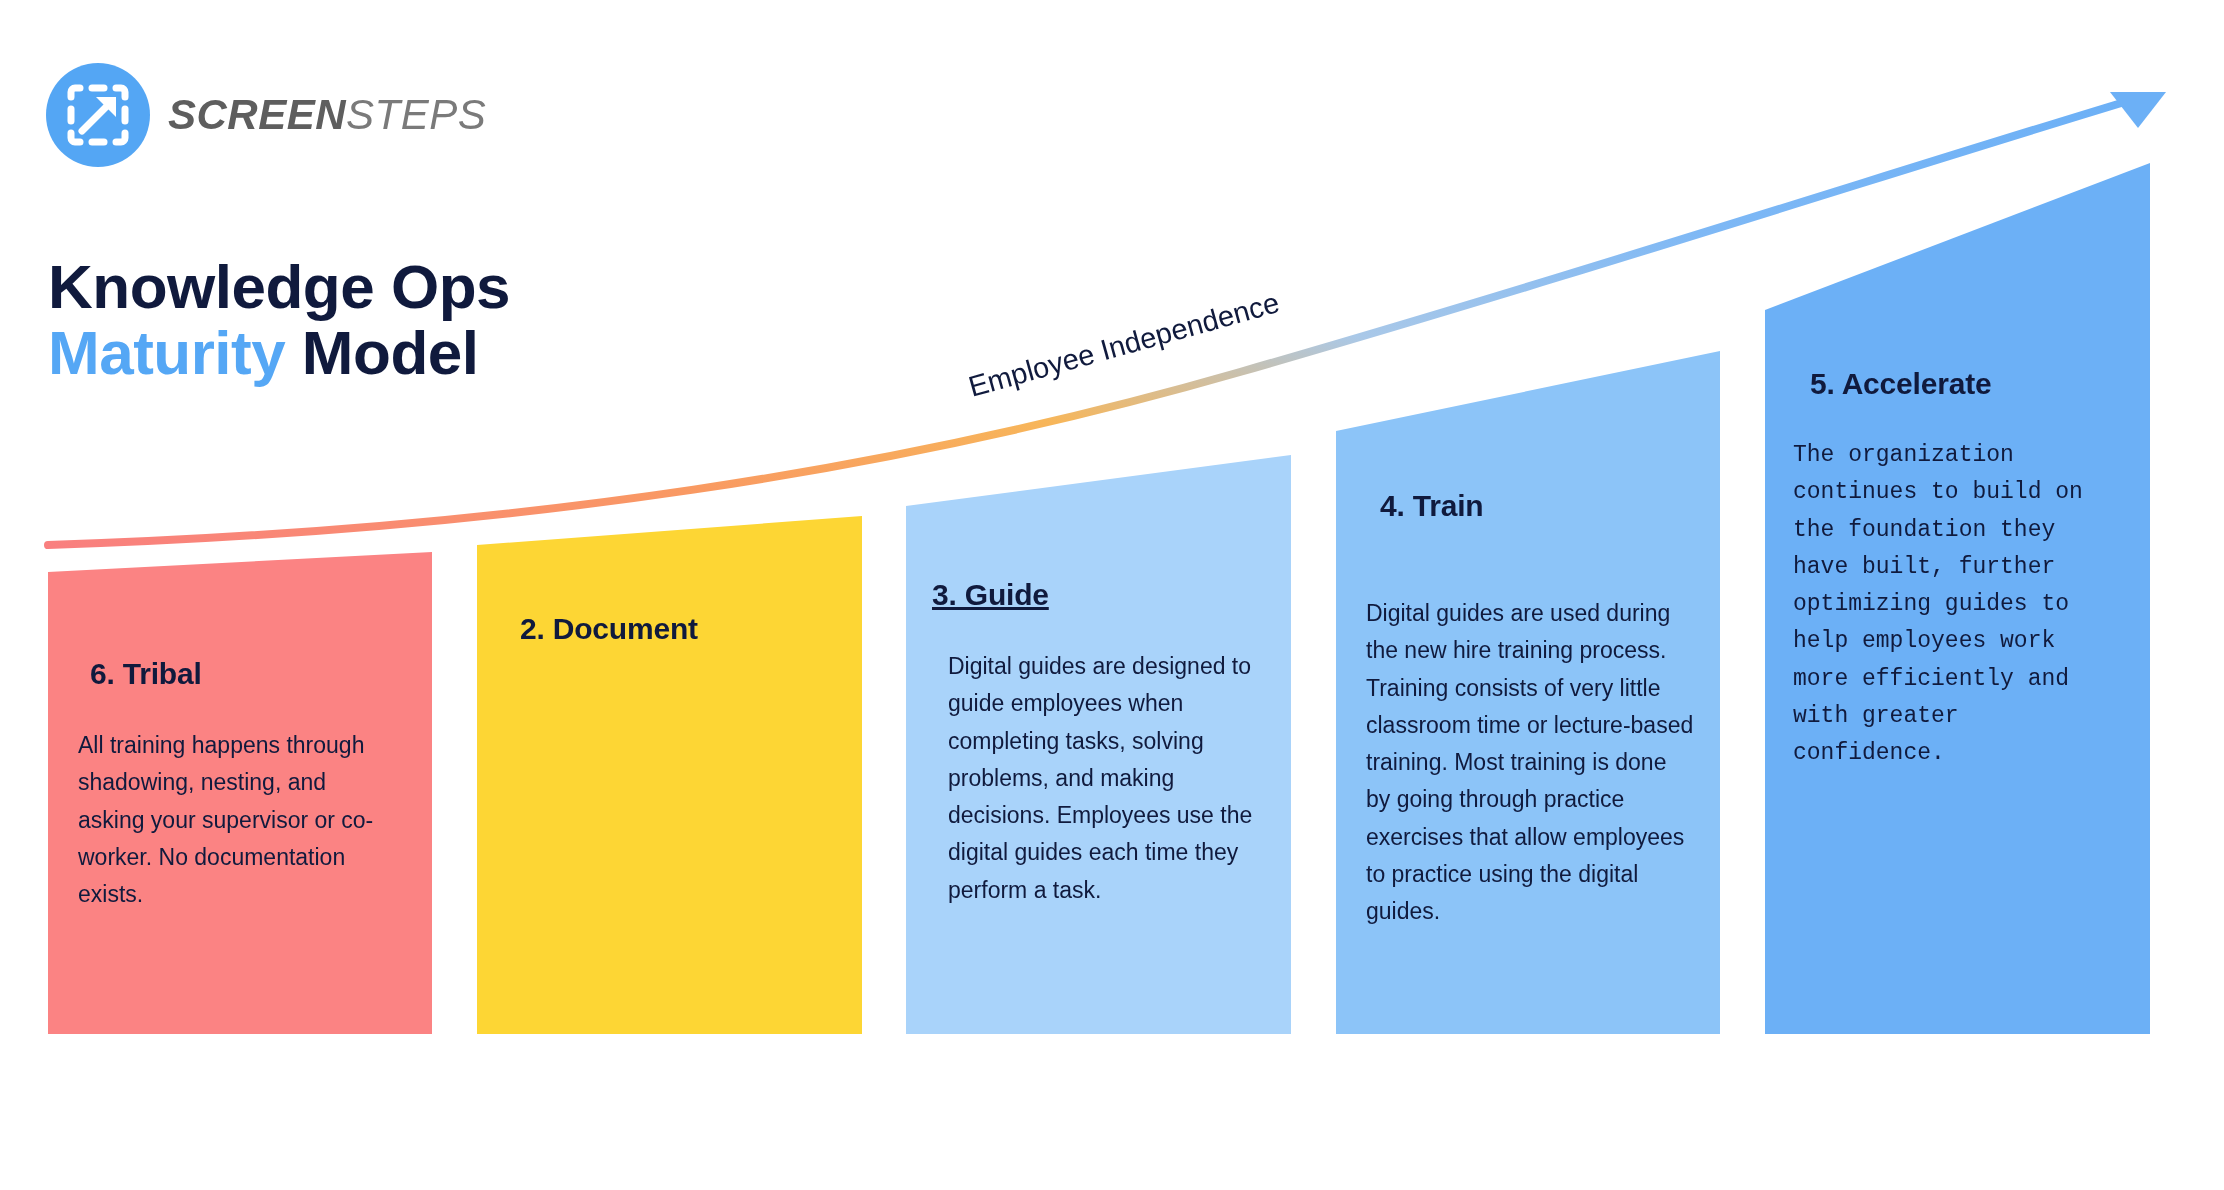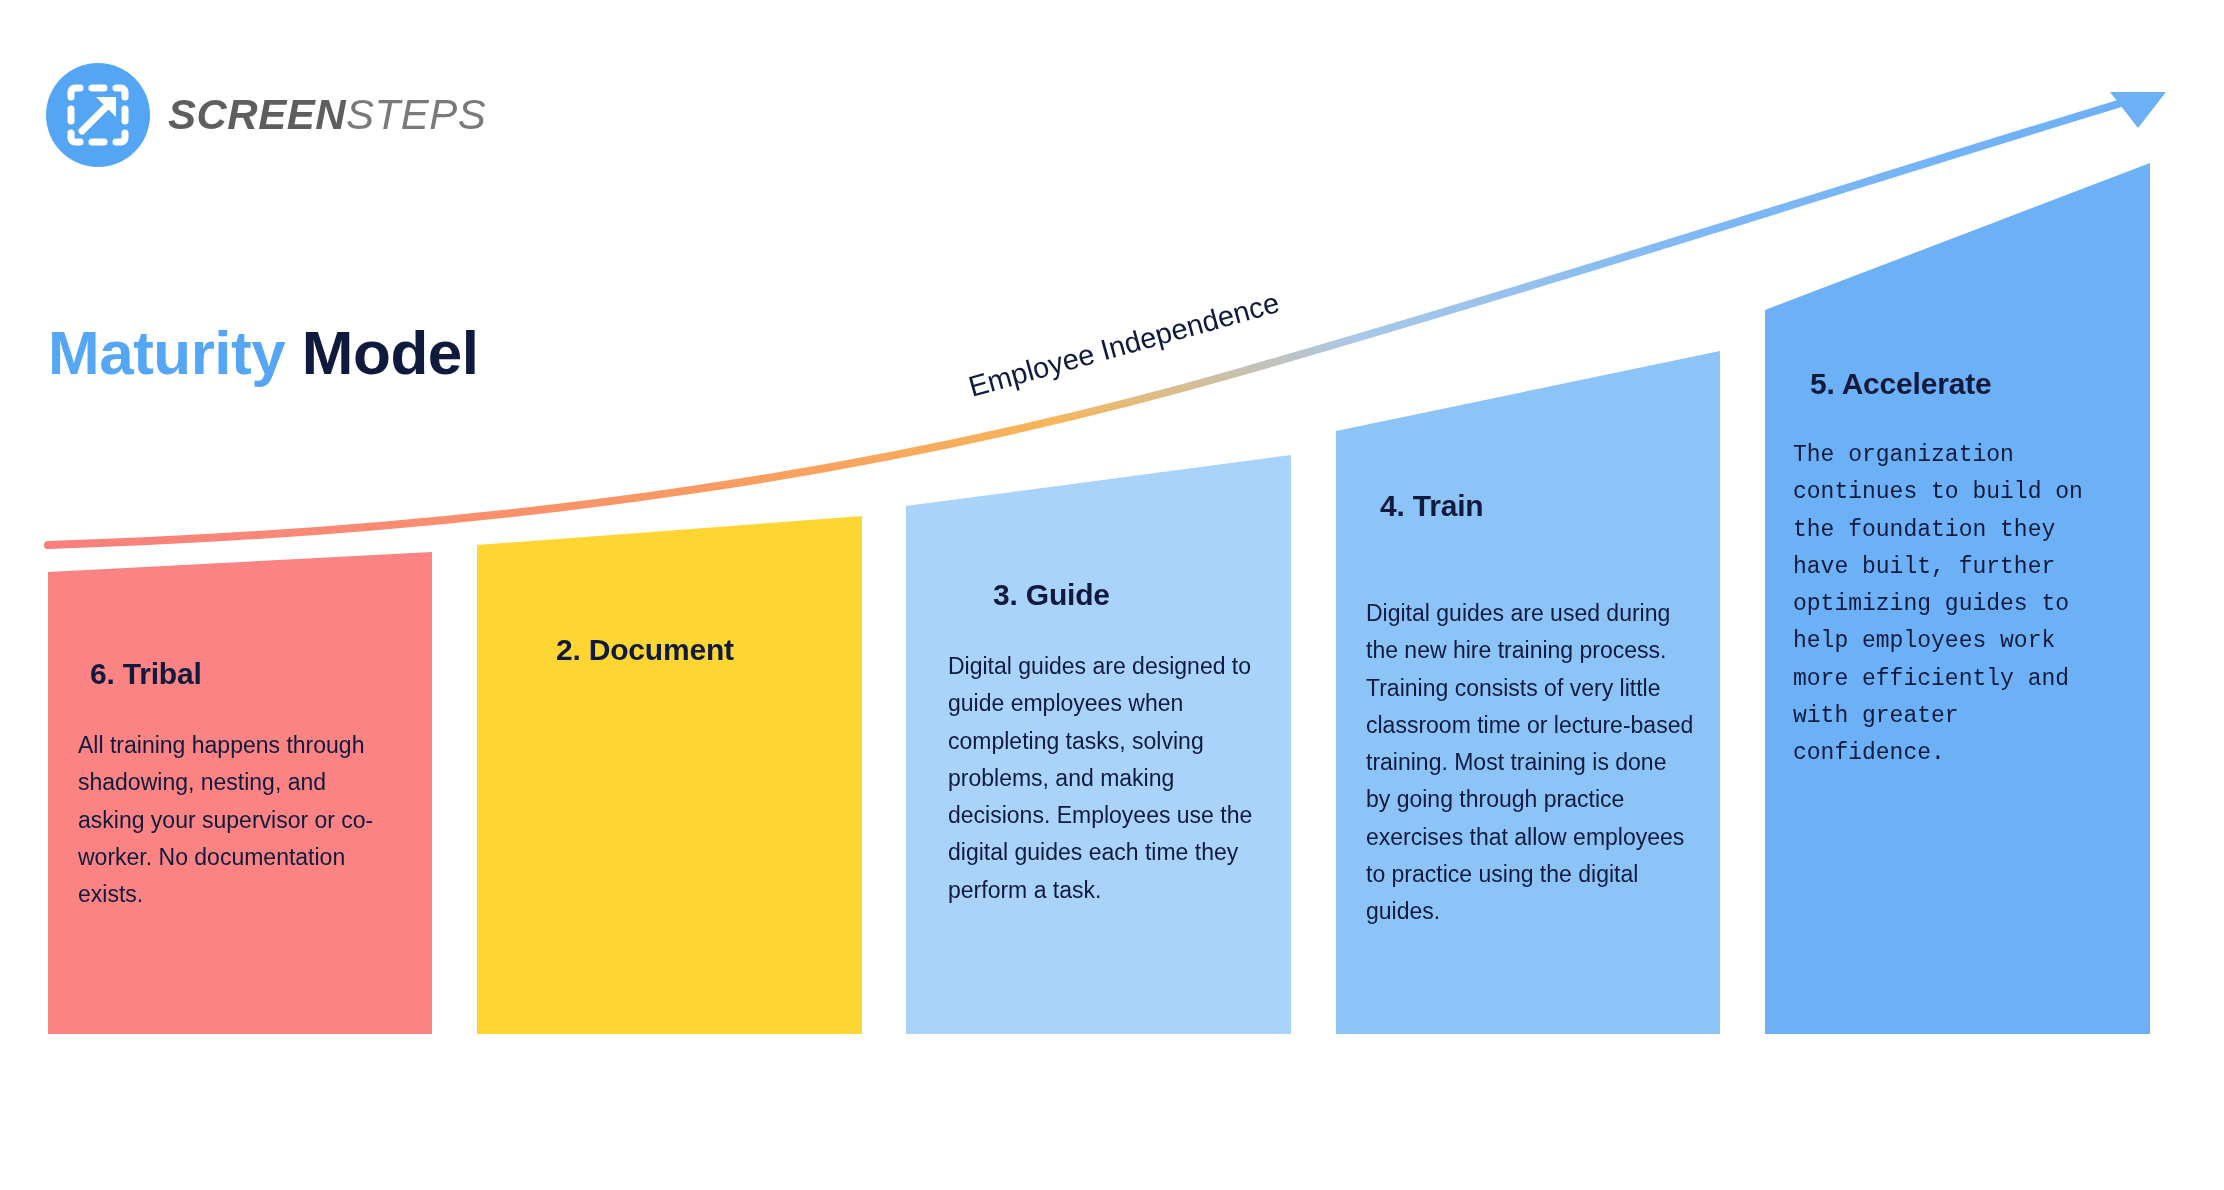--- a/index.html
+++ b/index.html
@@ -122,21 +122,21 @@
         <path d="M36 68 L66 38"></path>
       </g>
       <path d="M70 34 L70 54 L50 34 Z" fill="#ffffff"></path>
     </svg>
     <div id="wordmark">
       <span class="w1">SCREEN</span><span class="w2">STEPS</span>
     </div>
   </div>
 
   <h1 id="title">
-    <br>
+    <span>Knowledge Ops</span><br>
     <span class="accent">Maturity</span><span> Model</span>
   </h1>
 
   <svg id="viz" viewBox="0 0 2224 1190">
     <defs>
       <linearGradient id="curveGrad" x1="0" y1="1" x2="1" y2="0" gradientUnits="objectBoundingBox">
         <stop offset="0%" stop-color="#f97f7f"></stop>
         <stop offset="22%" stop-color="#f99a62"></stop>
         <stop offset="38%" stop-color="#f7b65a"></stop>
         <stop offset="55%" stop-color="#a9c8e8"></stop>
@@ -157,23 +157,23 @@
       <path d="M48,545 C520,530 900,470 1240,372 C1560,280 1900,170 2128,101" fill="none" stroke="url(#curveGrad)" stroke-width="8" stroke-linecap="round"></path>
       <path d="M2110,92 L2166,92 L2138,128 Z" fill="#6cb0f6"></path>
     </g>
   </svg>
 
   <div id="curve-label">Employee Independence</div>
 
   <div class="stage-text stage-head" style="left:90px; top:657px;">6. Tribal</div>
   <div class="stage-text stage-body" style="left:78px; top:727px; width:315px;">All training happens through shadowing, nesting, and asking your supervisor or co-worker. No documentation exists.</div>
 
-  <div class="stage-text stage-head" style="left:520px; top:633px;margin-left:36px;">2. Document</div>
+  <div class="stage-text stage-head" style="left:520px; top:612px;">2. Document</div>
 
-  <div class="stage-text stage-head" style="left:993px; top:578px;">3. Guide</div>
+  <div class="stage-text stage-head" style="left:932px; top:578px;text-decoration:underline;">3. Guide</div>
   <div class="stage-text stage-body" style="left:904px; top:648px; width:330px;margin-left:44px;">Digital guides are designed to guide employees when completing tasks, solving problems, and making decisions. Employees use the digital guides each time they perform a task.</div>
 
   <div class="stage-text stage-head" style="left:1380px; top:489px;">4. Train</div>
   <div class="stage-text stage-body" style="left:1366px; top:559px; width:330px;margin-top:36px;">Digital guides are used during the new hire training process. Training consists of very little classroom time or lecture-based training. Most training is done by going through practice exercises that allow employees to practice using the digital guides.</div>
 
   <div class="stage-text stage-head" style="left:1810px; top:367px;">5. Accelerate</div>
   <div class="stage-text stage-body" style="left:1793px; top:437px; width:325px;font-family:Liberation Mono, monospace;">The organization continues to build on the foundation they have built, further optimizing guides to help employees work more efficiently and with greater confidence.</div>
 
 </div>
 

